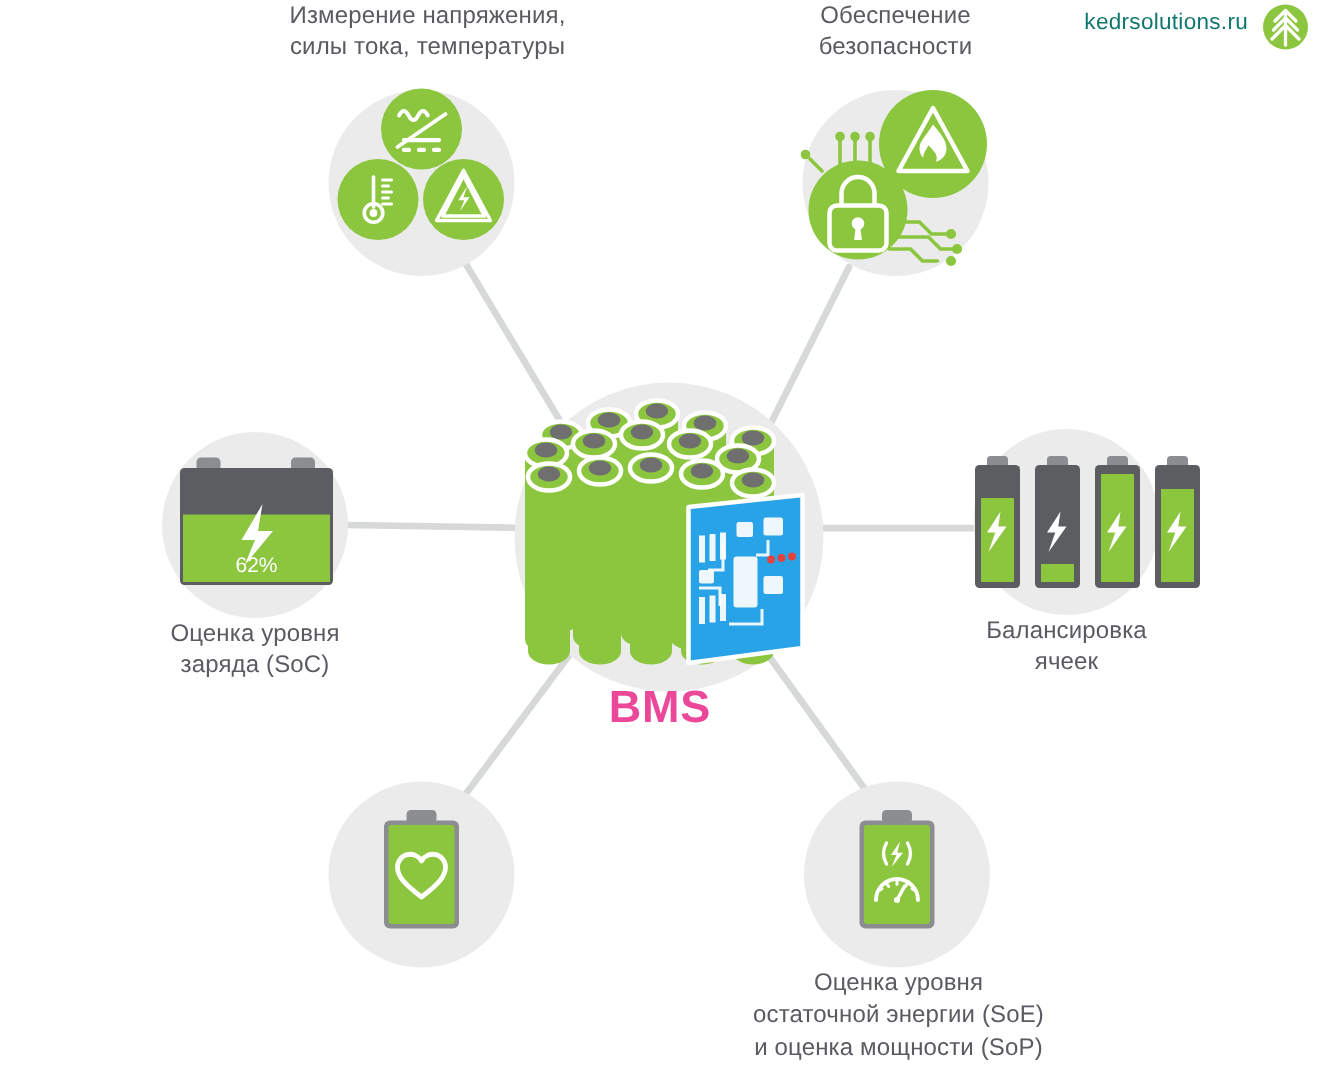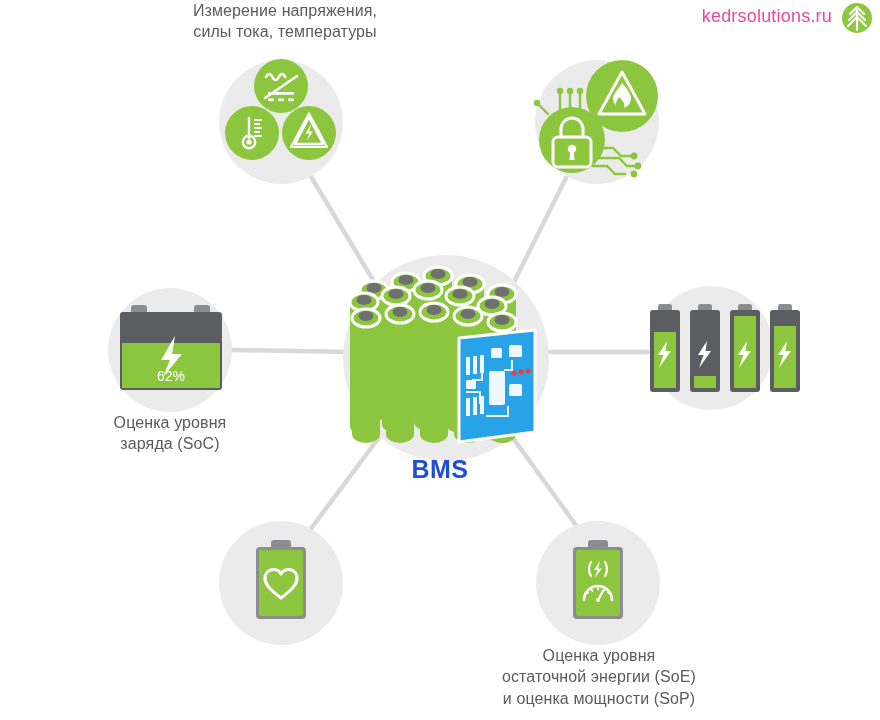--- a/index.html
+++ b/index.html
@@ -36,33 +36,33 @@
     font-size: 16px;
     line-height: 1.33;
     color: #595b60;
     letter-spacing: 0.1px;
     white-space: pre-line;
   }
   .brand {
     position: absolute;
     right: 48px;
     top: 6px;
-    font-size: 18px;
-    color: #ec4899;
+    font-size: 15px;
+    color: #0f766e;
     letter-spacing: 0.2px;
   }
   .bms-title {
     position: absolute;
     left: 0;
     right: 0;
     top: 455px;
     text-align: center;
-    font-size: 25px;
+    font-size: 30px;
     font-weight: bold;
-    color: #1d4ed8;
+    color: #ec4899;
     letter-spacing: 0.5px;
   }
 </style>
 </head>
 <body>
 
 <div id="root">
 
   <svg class="layer" viewBox="0 0 880 720" width="880" height="720">
     <g stroke="#d7d8d8" stroke-width="4.5" fill="none" stroke-linecap="round">
@@ -330,23 +330,27 @@
     </g>
   </svg>
 
   <div class="brand">kedrsolutions.ru</div>
 
   <div class="bms-title">BMS</div>
 
   <div class="label" style="left:140px; top:0px; width:290px;">Измерение напряжения,
 силы тока, температуры</div>
 
+  <div class="label" style="left:497px; top:0px; width:200px;">Обеспечение
+безопасности</div>
 
   <div class="label" style="left:70px; top:412px; width:200px;">Оценка уровня
 заряда (SoC)</div>
 
+  <div class="label" style="left:611px; top:410px; width:200px;">Балансировка
+ячеек</div>
 
 
   <div class="label" style="left:468px; top:645px; width:262px;">Оценка уровня
 остаточной энергии (SoE)
 и оценка мощности (SoP)</div>
 
 </div>
 
 </body></html>

